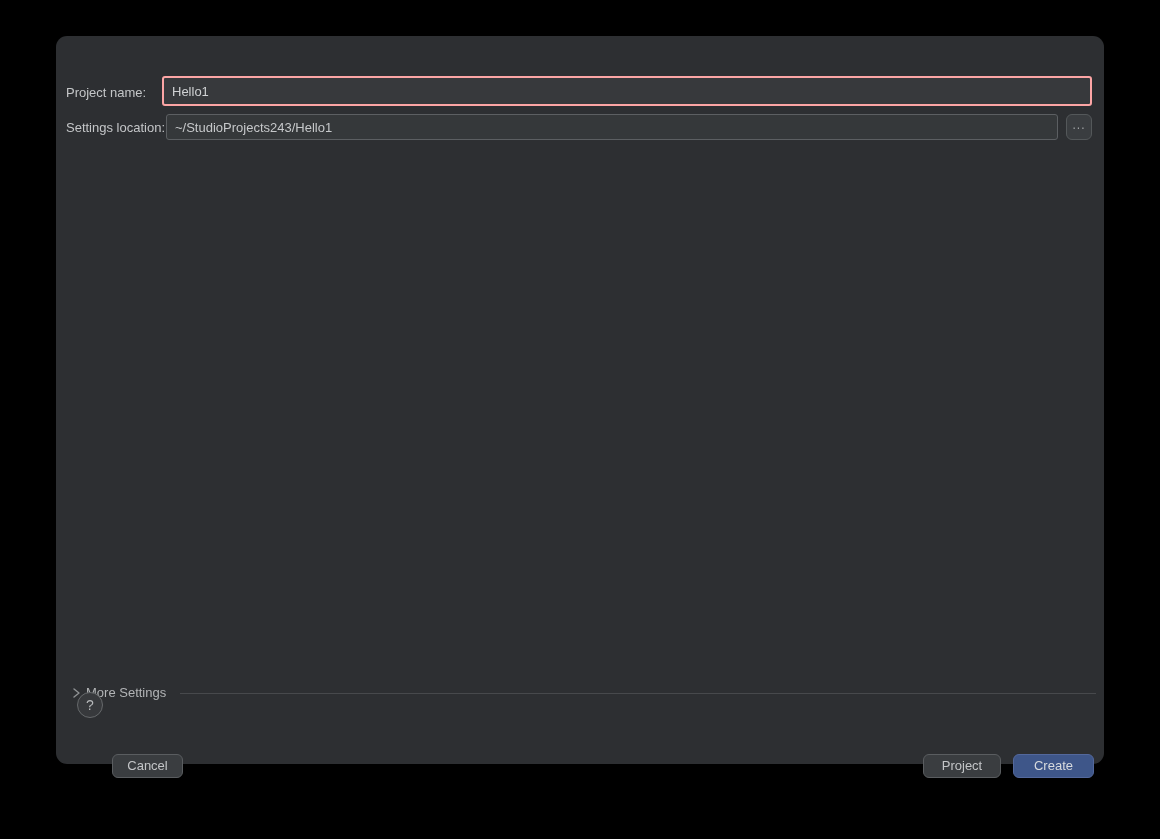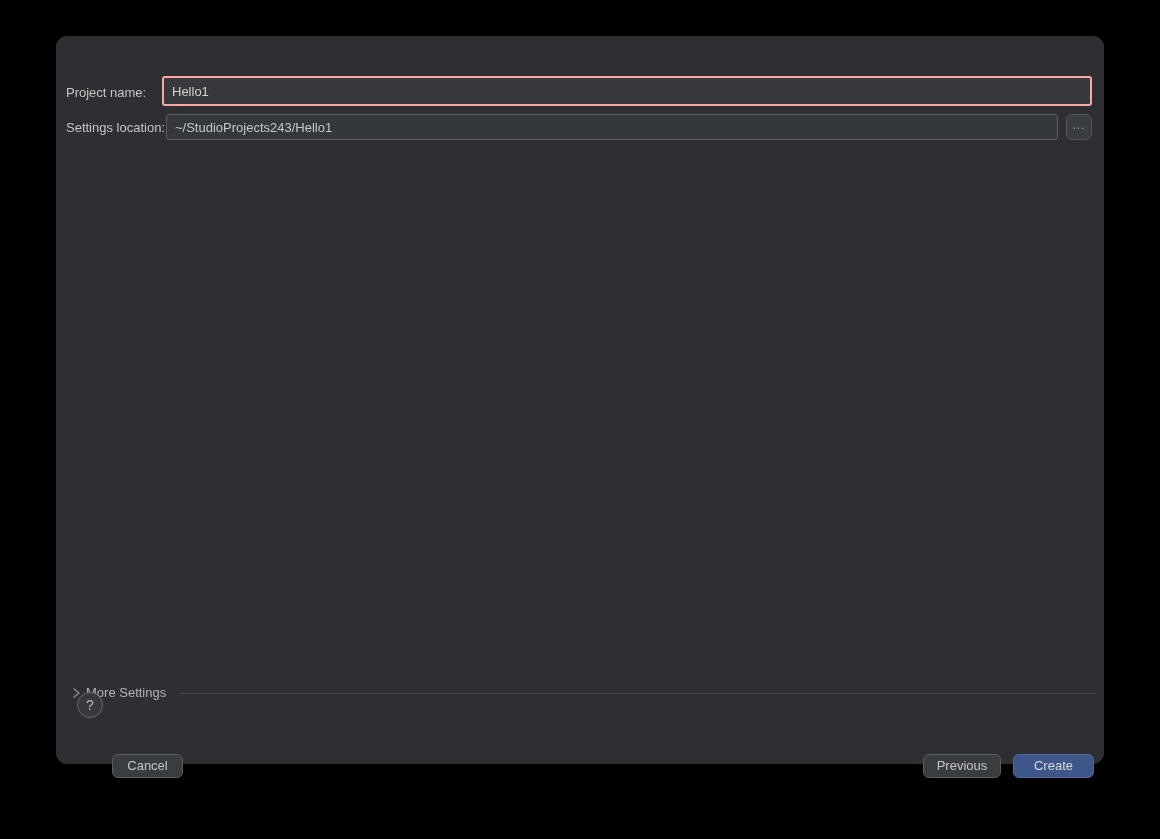--- a/index.html
+++ b/index.html
@@ -100,16 +100,16 @@
       </svg>
     </span>
     <span class="ms-label">More Settings</span>
     <span class="ms-line"></span>
   </div>
 
   <div class="help-btn">
     <span>?</span>
   </div>
   <button class="btn btn-cancel">Cancel</button>
-  <button class="btn btn-previous">Previous</button>
+  <button class="btn btn-previous">Project</button>
   <button class="btn btn-create">Create</button>
 
 </div>
 
 </body></html>

